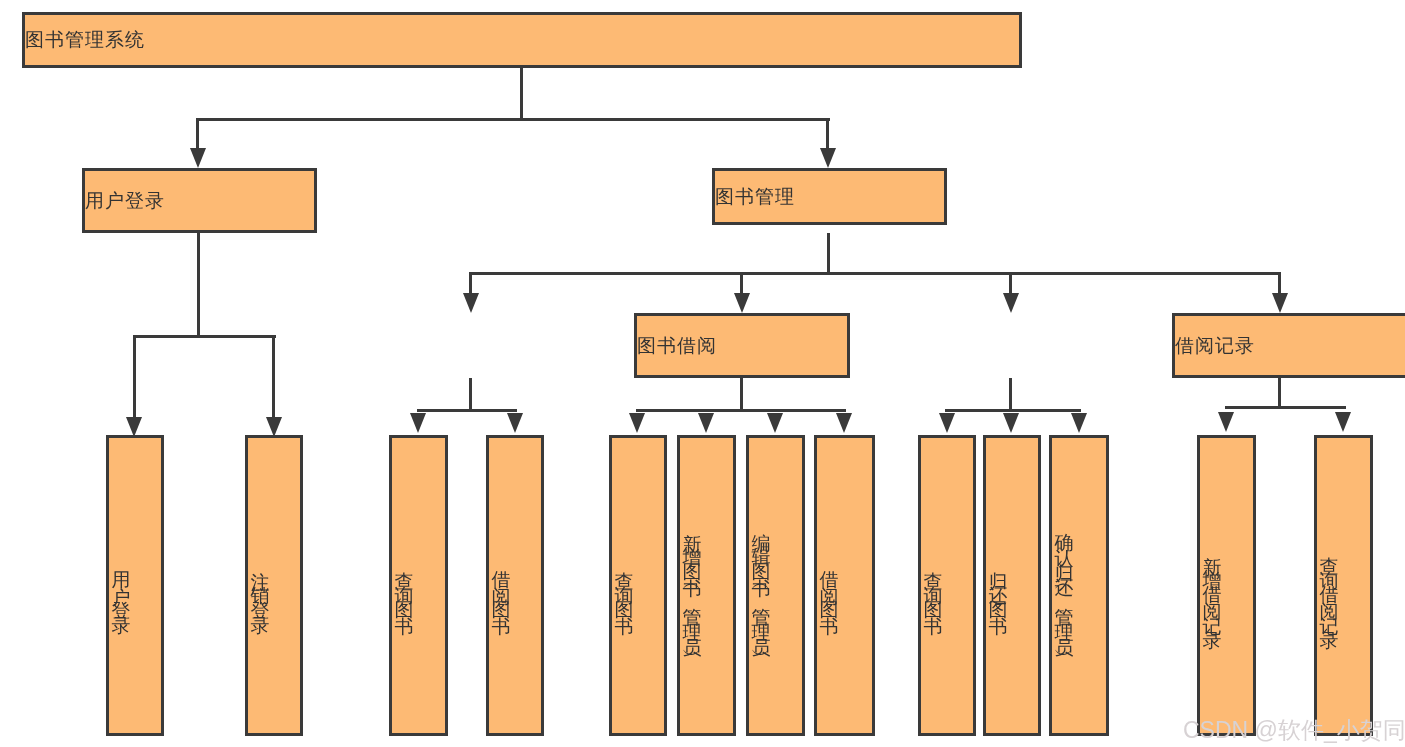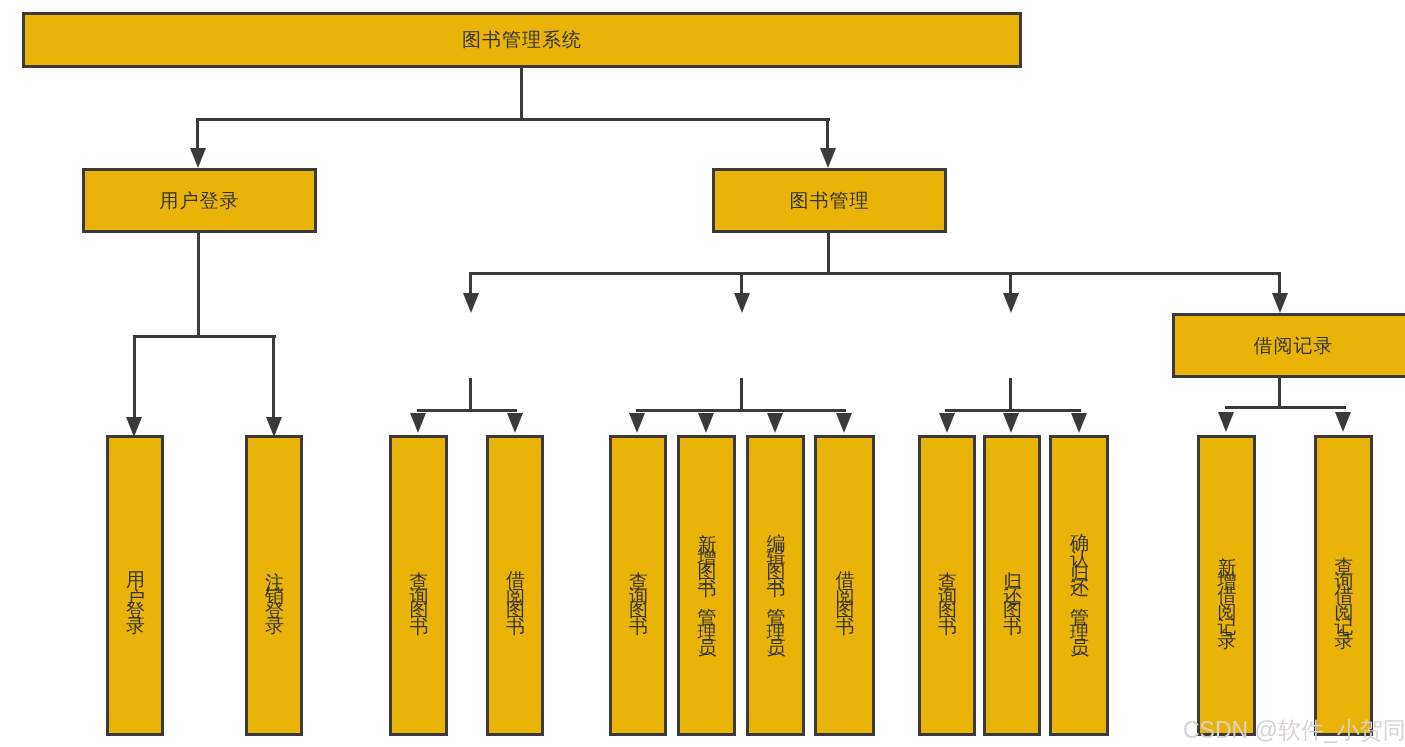--- a/index.html
+++ b/index.html
@@ -16,27 +16,27 @@
   .canvas {
     position: relative;
     width: 1405px;
     height: 747px;
     background: var(--background);
     overflow: hidden;
   }
   .box {
     position: absolute;
     border: 3px solid var(--line);
-    background: #eab308;
+    background: #fdba74;
     display: flex;
     align-items: center;
-    justify-content: center;
     color: var(--text);
     font-size: 19px;
     letter-spacing: 1px;
+    font-family: Liberation Mono, monospace;
   }
   .vbox .vtext {
     writing-mode: vertical-rl;
     text-orientation: mixed;
     letter-spacing: 15px;
     line-height: 1.1;
     font-size: 19px;
     color: var(--text);
   }
   .hline {
@@ -78,21 +78,21 @@
   <div class="vline" style="left:520px;top:68px;height:50px;"></div>
   <div class="hline" style="left:197px;top:118px;width:633px;"></div>
   <div class="vline" style="left:196px;top:118px;height:32px;"></div>
   <div class="arrow" style="left:190px;top:148px;"></div>
   <div class="vline" style="left:826px;top:118px;height:32px;"></div>
   <div class="arrow" style="left:820px;top:148px;"></div>
 
   <div class="box" style="left:82px;top:168px;width:235px;height:65px;">
     <span>用户登录</span>
   </div>
-  <div class="box" style="left:712px;top:168px;width:235px;height:65px;">
+  <div class="box" style="left:712px;top:168px;width:235px;height:57px;">
     <span>图书管理</span>
   </div>
 
   <div class="vline" style="left:197px;top:233px;height:104px;"></div>
   <div class="hline" style="left:133px;top:335px;width:143px;"></div>
   <div class="vline" style="left:133px;top:335px;height:84px;"></div>
   <div class="arrow" style="left:126px;top:417px;"></div>
   <div class="vline" style="left:272px;top:335px;height:84px;"></div>
   <div class="arrow" style="left:266px;top:417px;"></div>
 
@@ -100,20 +100,23 @@
   <div class="hline" style="left:470px;top:272px;width:811px;"></div>
   <div class="vline" style="left:469px;top:272px;height:22px;"></div>
   <div class="arrow" style="left:463px;top:293px;"></div>
   <div class="vline" style="left:740px;top:272px;height:22px;"></div>
   <div class="arrow" style="left:734px;top:293px;"></div>
   <div class="vline" style="left:1009px;top:272px;height:22px;"></div>
   <div class="arrow" style="left:1003px;top:293px;"></div>
   <div class="vline" style="left:1278px;top:272px;height:22px;"></div>
   <div class="arrow" style="left:1272px;top:293px;"></div>
 
+  <div class="box" style="left:634px;top:313px;width:216px;height:65px;">
+    <span>图书借阅</span>
+  </div>
   <div class="box" style="left:1172px;top:313px;width:243px;height:65px;">
     <span>借阅记录</span>
   </div>
 
   <div class="vline" style="left:469px;top:378px;height:34px;"></div>
   <div class="hline" style="left:417px;top:409px;width:100px;"></div>
   <div class="arrow" style="left:410px;top:413px;"></div>
   <div class="arrow" style="left:507px;top:413px;"></div>
 
   <div class="vline" style="left:740px;top:378px;height:34px;"></div>

